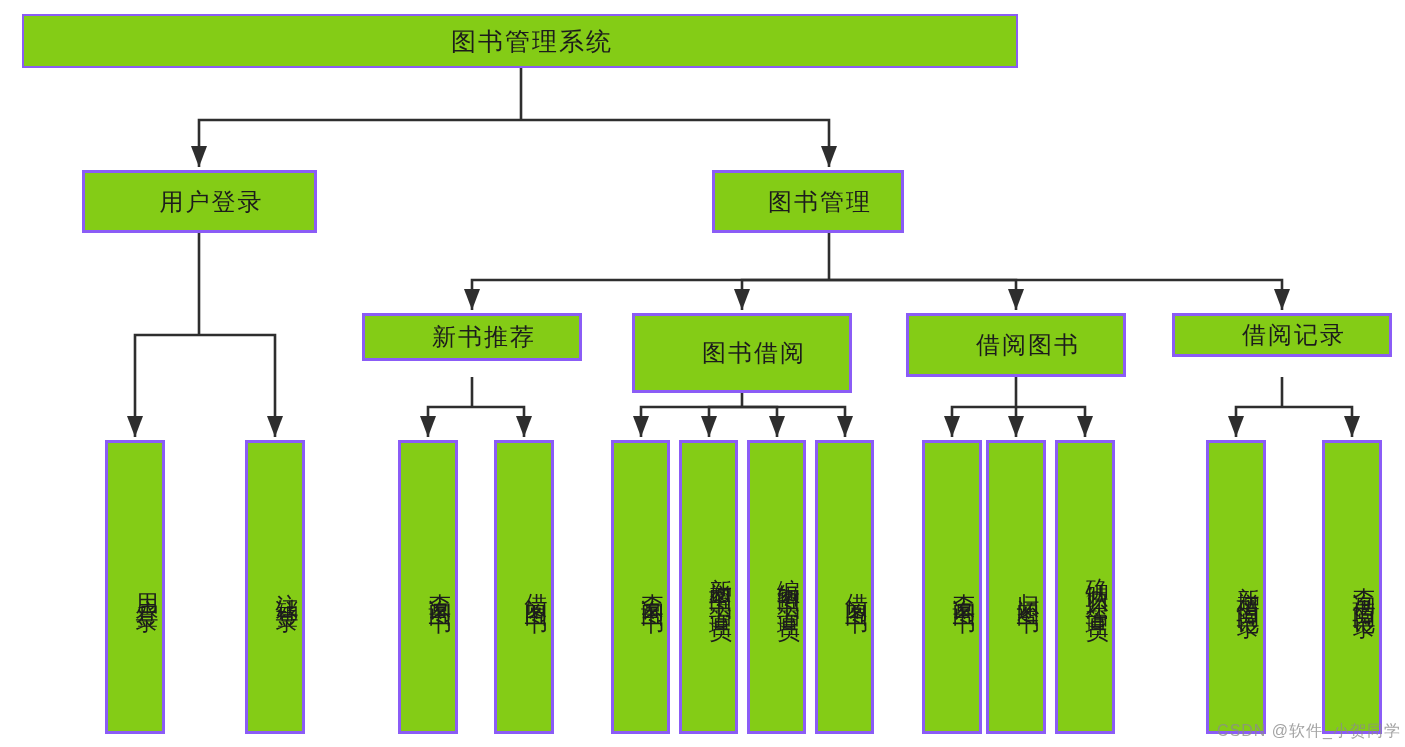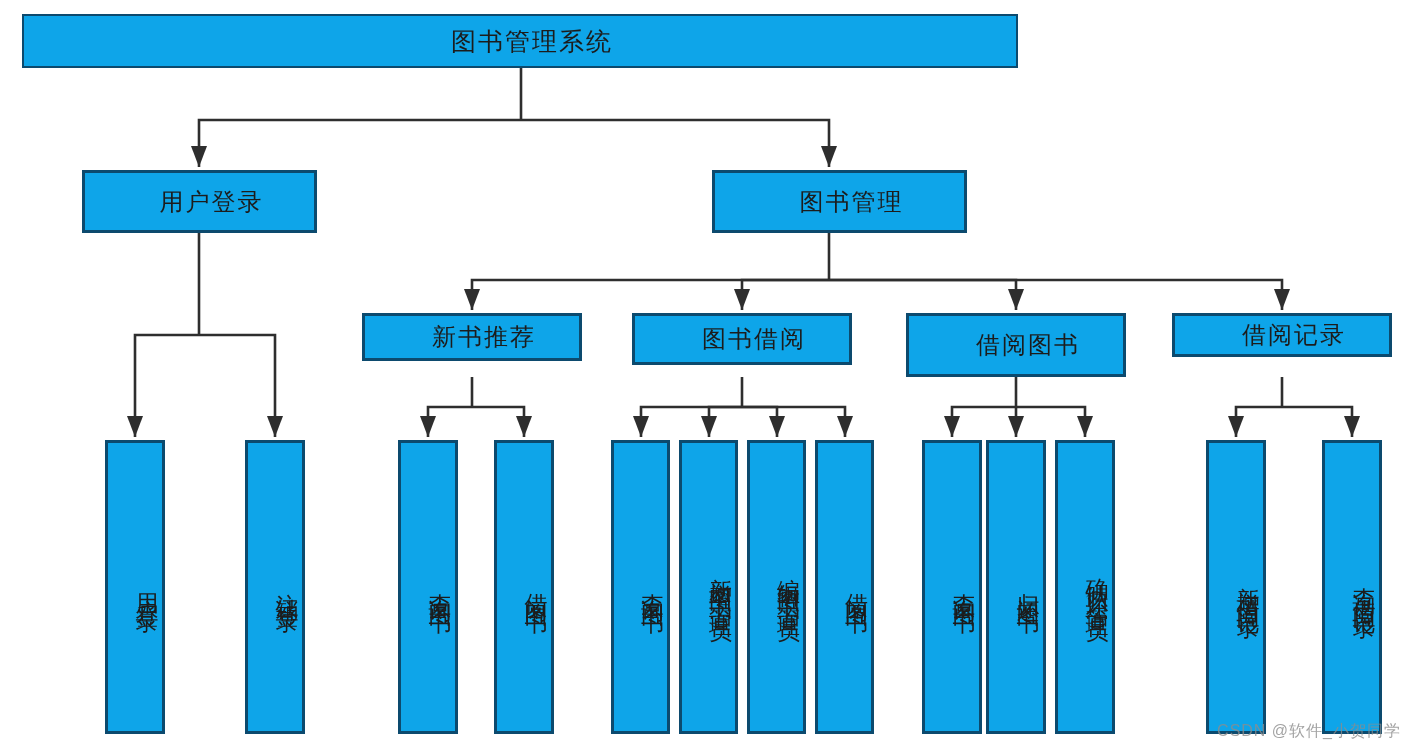--- a/index.html
+++ b/index.html
@@ -12,22 +12,22 @@
     font-family: "Liberation Sans", "DejaVu Sans", sans-serif;
   }
   svg.connectors {
     position: absolute;
     left: 0; top: 0;
     z-index: 0;
   }
   .box {
     position: absolute;
     box-sizing: border-box;
-    background: #0ea5e9;
-    border: 3px solid #0c4a6e;
+    background: #84cc16;
+    border: 3px solid #8b5cf6;
     color: #1c1c1c;
     display: flex;
     align-items: center;
     justify-content: center;
     z-index: 1;
     padding-left: 24px;
   }
   .root-box {
     border-width: 2px;
     font-size: 25px;
@@ -99,24 +99,24 @@
 
       <path d="M1282,377 V407"></path>
       <path d="M1282,407 H1236 V437" marker-end="url(#ah)"></path>
       <path d="M1282,407 H1352 V437" marker-end="url(#ah)"></path>
     </g>
   </svg>
 
   <div class="box root-box" style="left:22px; top:14px; width:996px; height:54px;">图书管理系统</div>
 
   <div class="box h-box" style="left:82px; top:170px; width:235px; height:63px;">用户登录</div>
-  <div class="box h-box" style="left:712px; top:170px; width:255px; height:63px;">图书管理</div>
+  <div class="box h-box" style="left:712px; top:170px; width:192px; height:63px;">图书管理</div>
 
   <div class="box h-box" style="left:362px; top:313px; width:220px; height:48px;">新书推荐</div>
-  <div class="box h-box" style="left:632px; top:313px; width:220px; height:52px;">图书借阅</div>
+  <div class="box h-box" style="left:632px; top:313px; width:220px; height:80px;">图书借阅</div>
   <div class="box h-box" style="left:906px; top:313px; width:220px; height:64px;">借阅图书</div>
   <div class="box h-box" style="left:1172px; top:313px; width:220px; height:44px;">借阅记录</div>
 
   <div class="box v-box" style="left:105px; top:440px; width:60px; height:294px;">用户登录</div>
   <div class="box v-box" style="left:245px; top:440px; width:60px; height:294px;">注销登录</div>
 
   <div class="box v-box" style="left:398px; top:440px; width:60px; height:294px;">查询图书</div>
   <div class="box v-box" style="left:494px; top:440px; width:60px; height:294px;">借阅图书</div>
 
   <div class="box v-box" style="left:611px; top:440px; width:59px; height:294px;">查询图书</div>

